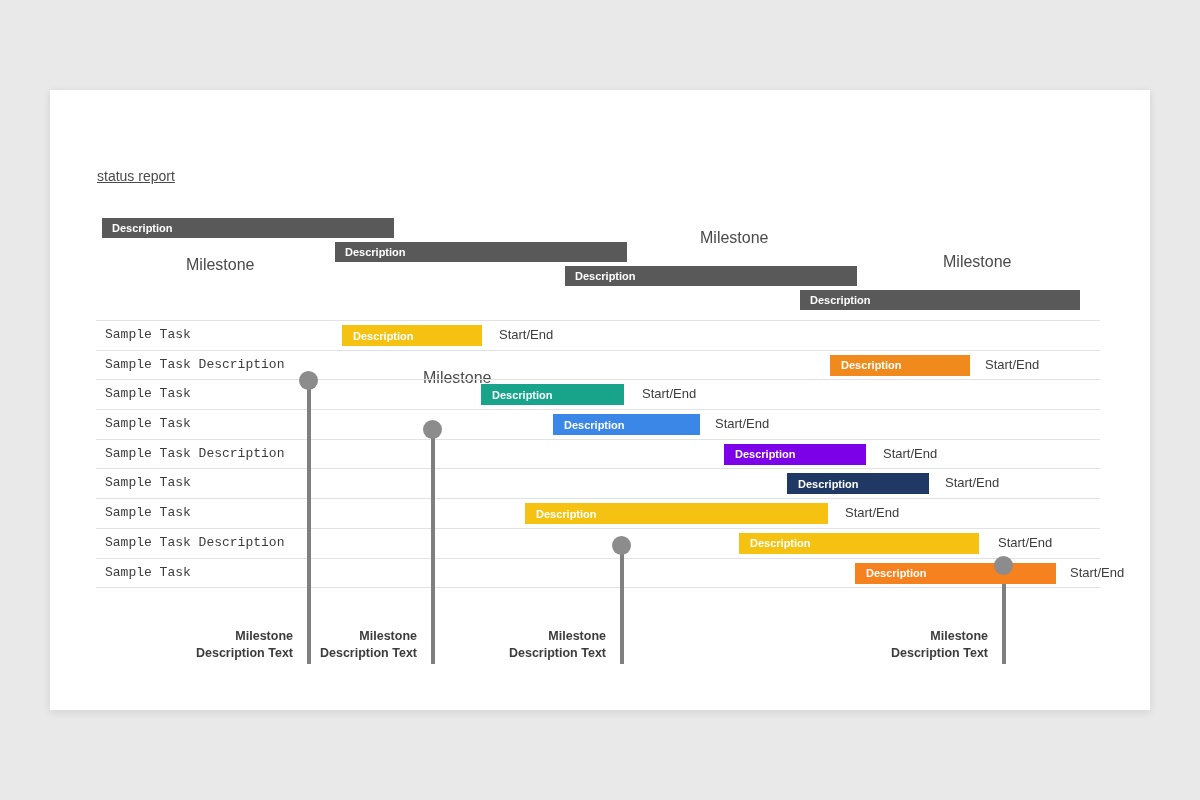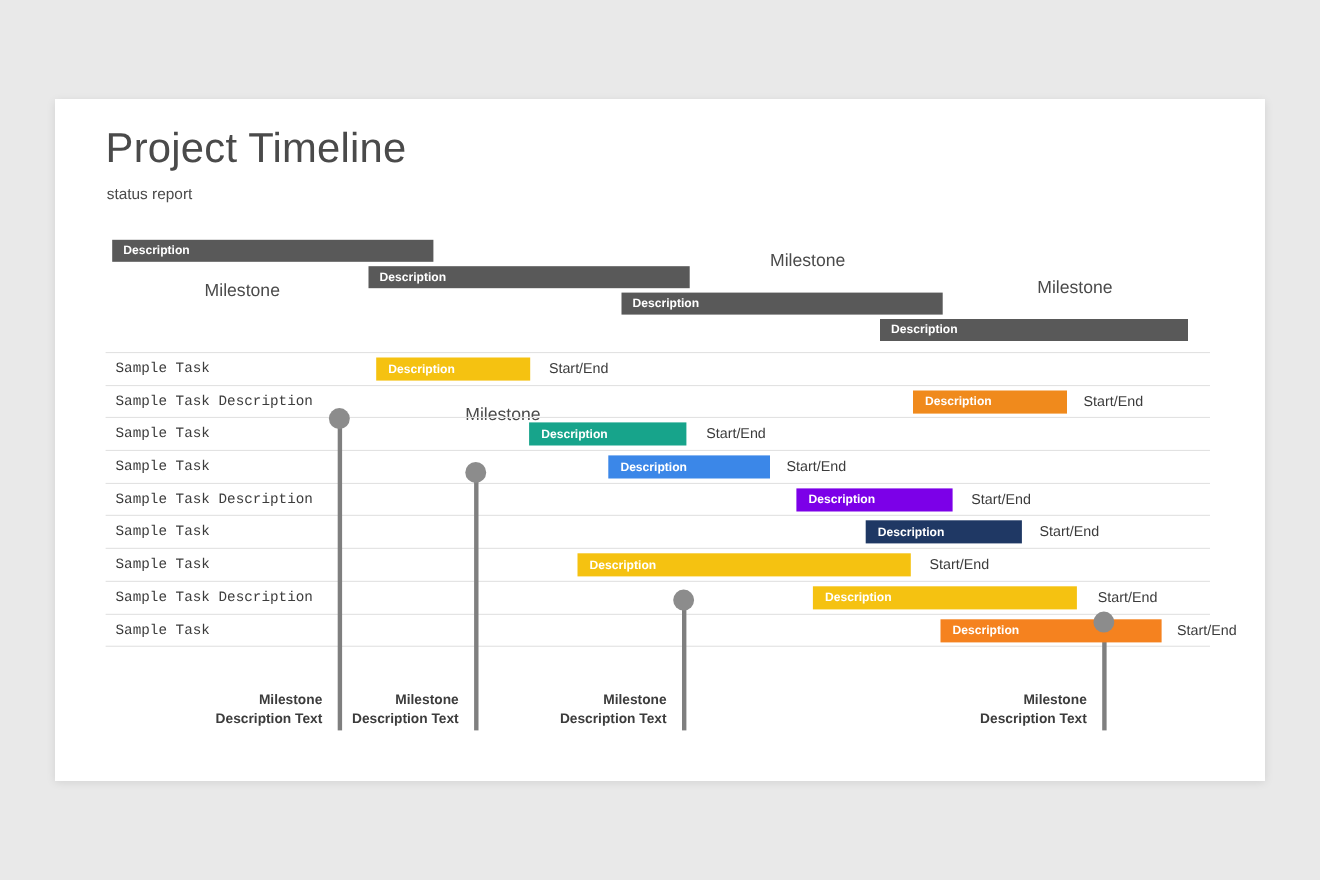--- a/index.html
+++ b/index.html
@@ -36,20 +36,21 @@
     white-space: nowrap;
   }
   .subtitle {
     position: absolute;
     left: 47px;
     top: 78px;
     font-size: 14px;
     font-weight: 400;
     color: #4a4a4a;
     white-space: nowrap;
+    text-decoration: underline;
   }
 
   
   .top-band {
     position: absolute;
     left: 0;
     top: 0;
     width: 1100px;
     height: 620px;
     pointer-events: none;
@@ -161,21 +162,20 @@
     text-align: right;
     line-height: 17px;
     white-space: nowrap;
   }
 </style>
 </head>
 <body>
 
 <div class="slide">
 
-  <div class="title">Project Timeline</div>
   <div class="subtitle">status report</div>
 
   <div class="top-band" id="top-band">
       <div class="mbar" style="left: 52px; top: 128px; width: 292px;">
         <span>Description</span>
       </div>
       <div class="mbar" style="left: 285px; top: 152px; width: 292px;">
         <span>Description</span>
       </div>
       <div class="mbar" style="left: 515px; top: 176px; width: 292px;">

